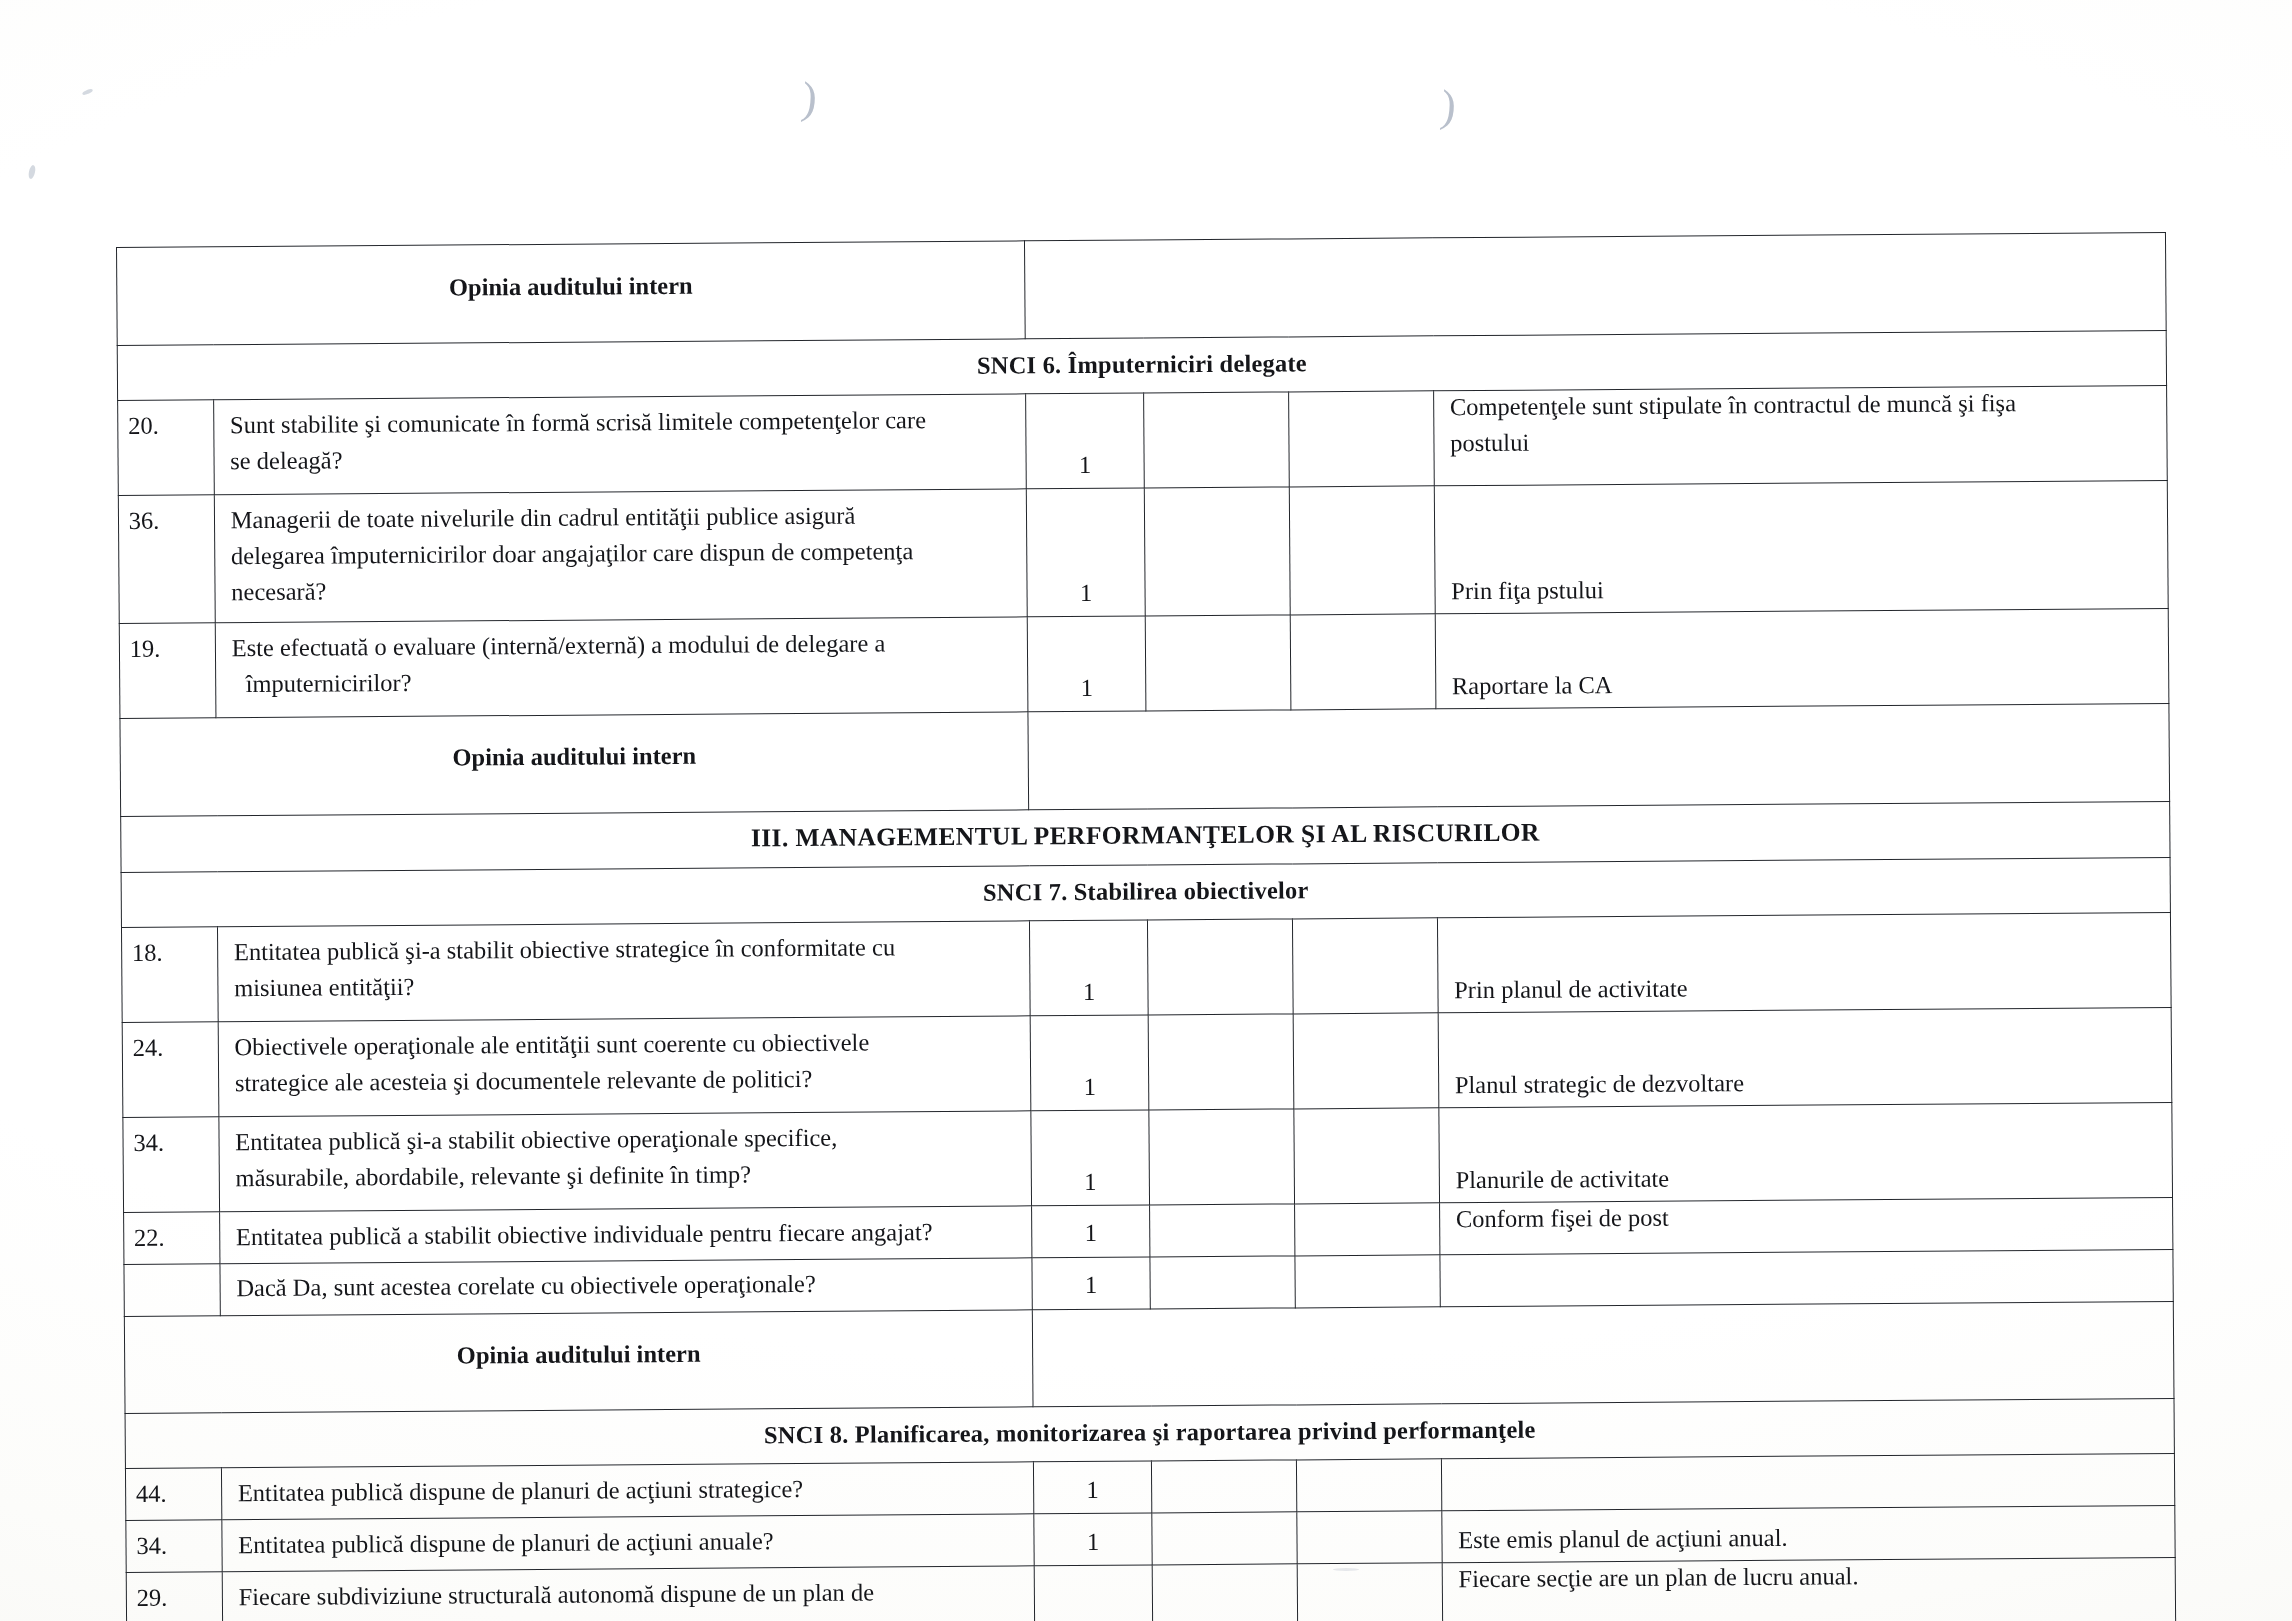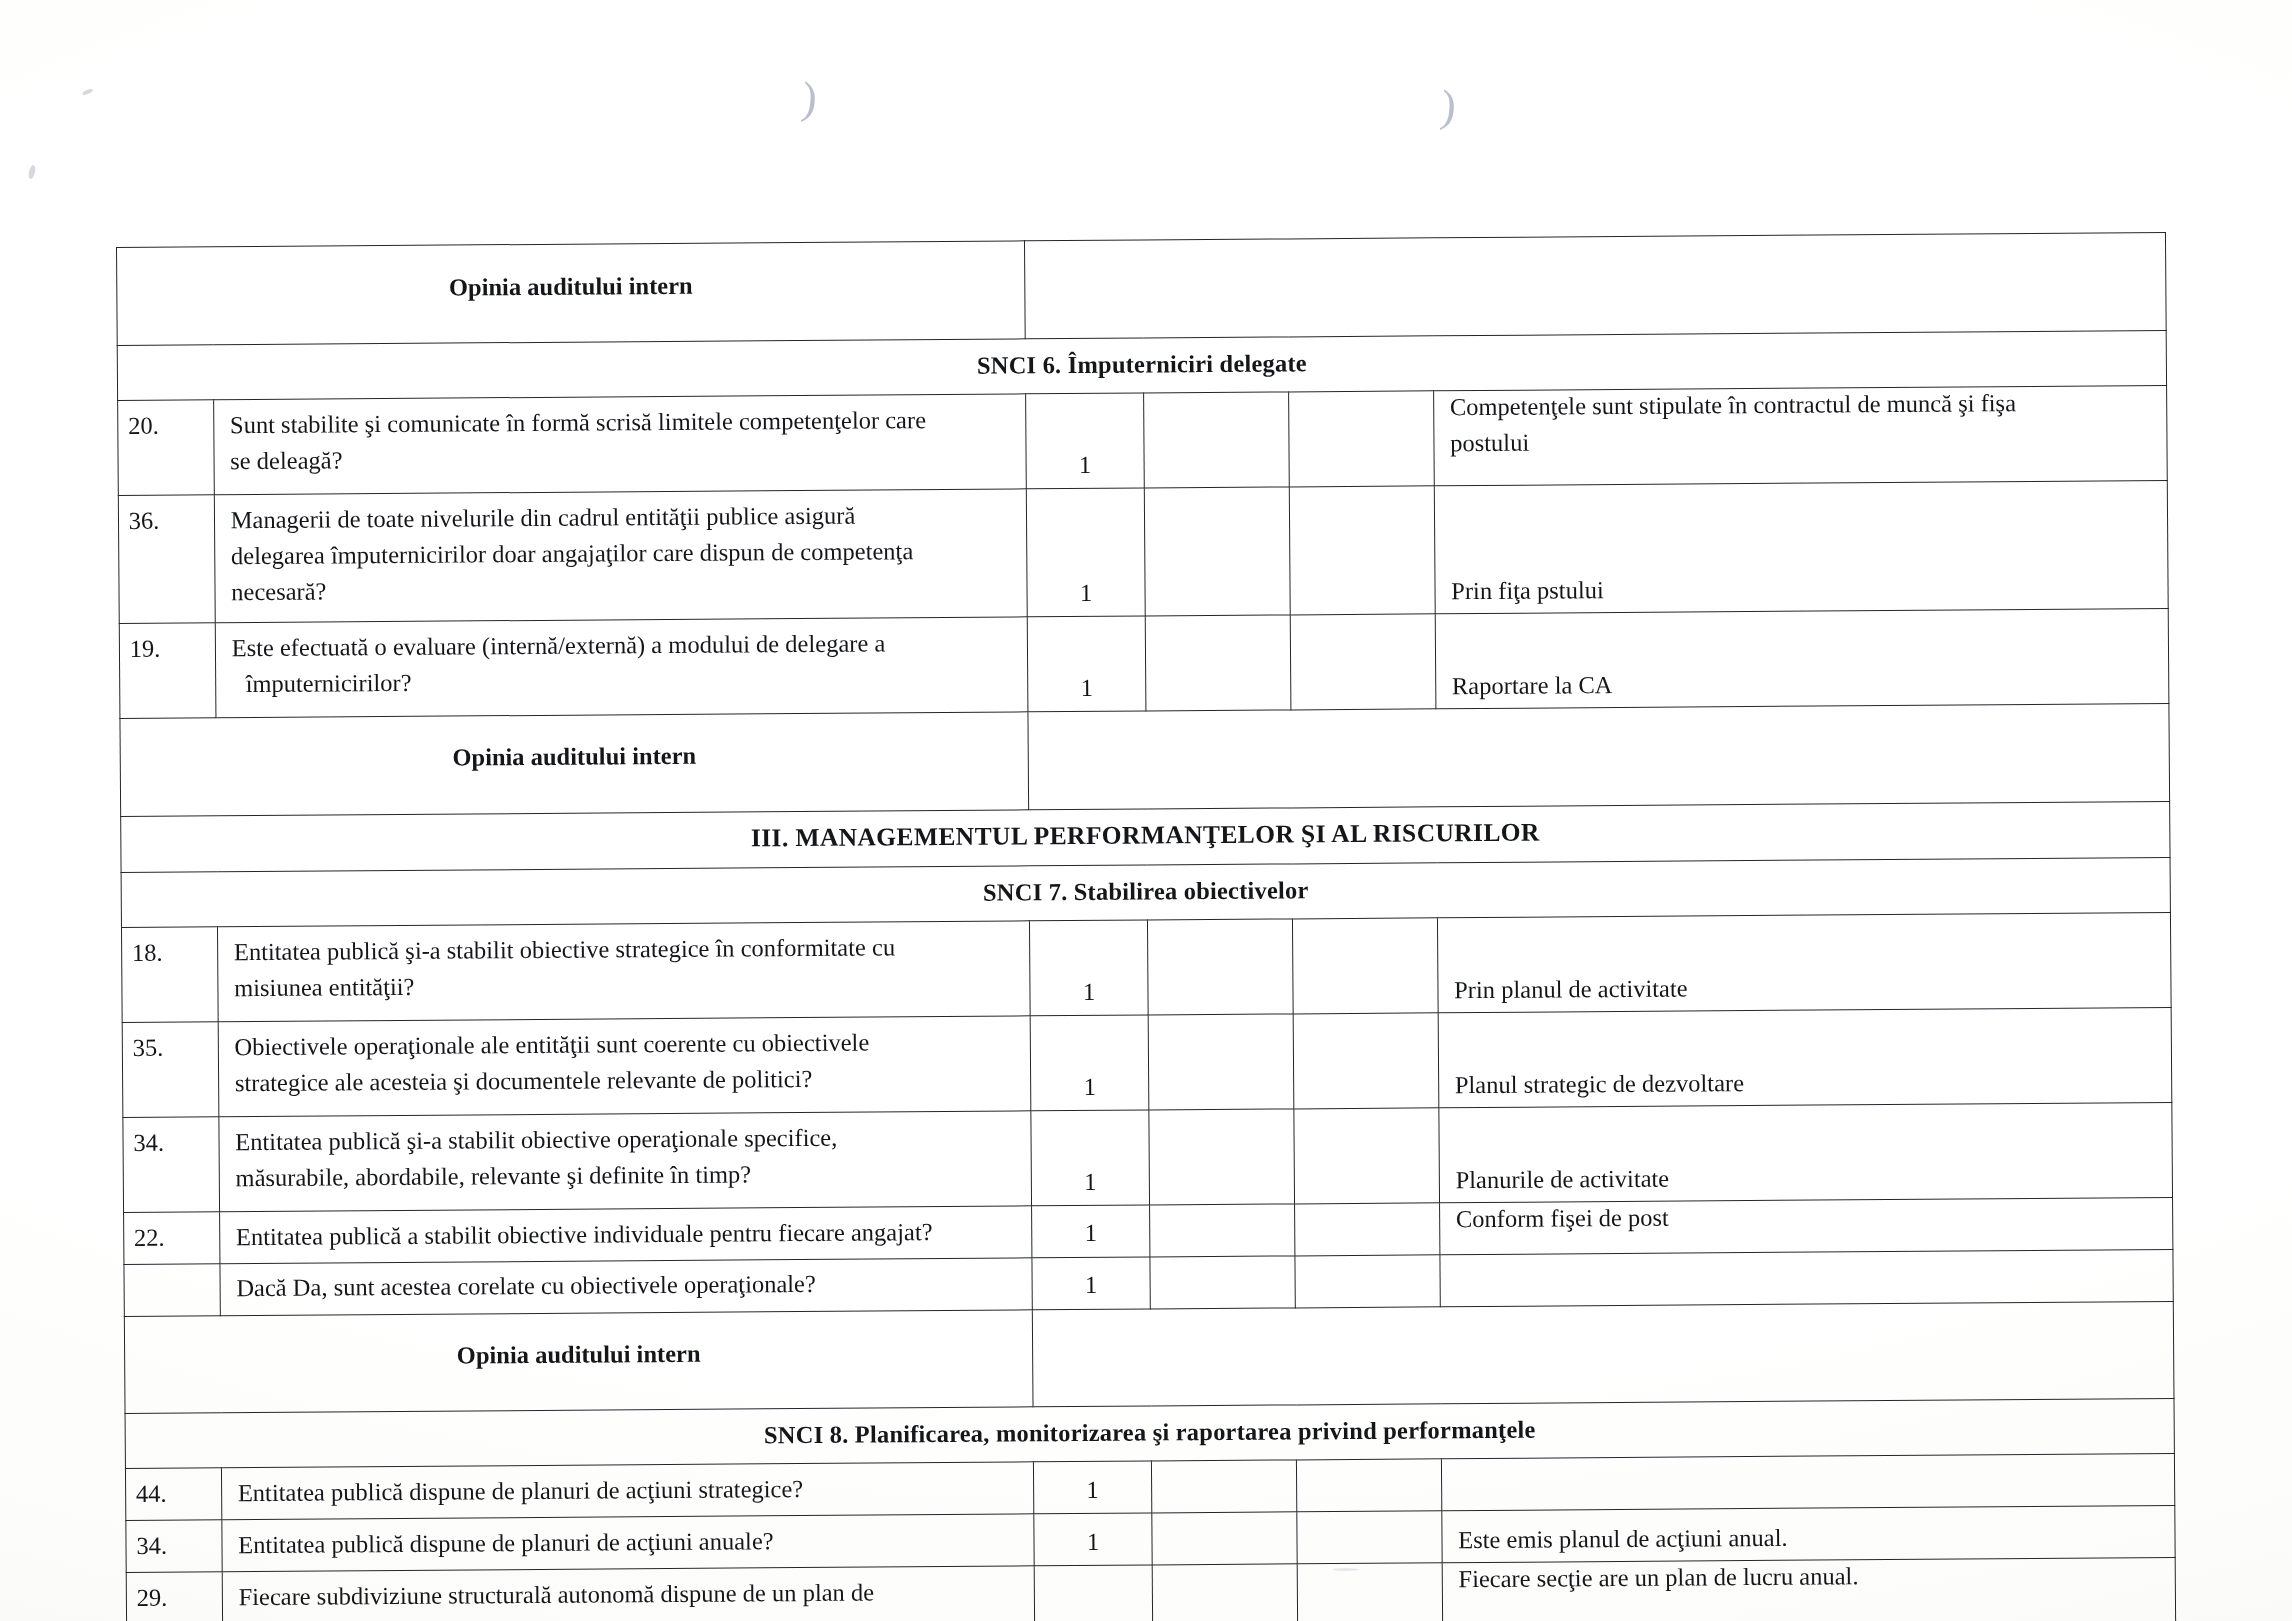--- a/index.html
+++ b/index.html
@@ -291,21 +291,21 @@
         <td class="cell mark">
           <span class="tick"></span>
         </td>
         <td class="cell com">
           <span class="com-text">Prin planul de activitate</span>
         </td>
       </tr>
 
       <tr>
         <td class="tall-2">
-          <div class="cell nr">35.</div>
+          <div class="cell nr">24.</div>
         </td>
         <td>
           <div class="cell q">
             <span class="q-line">Obiectivele operaţionale ale entităţii sunt coerente cu obiectivele</span>
             <span class="q-line">strategice ale acesteia şi documentele relevante de politici?</span>
           </div>
         </td>
         <td class="cell mark">
           <span class="tick">1</span>
         </td>

